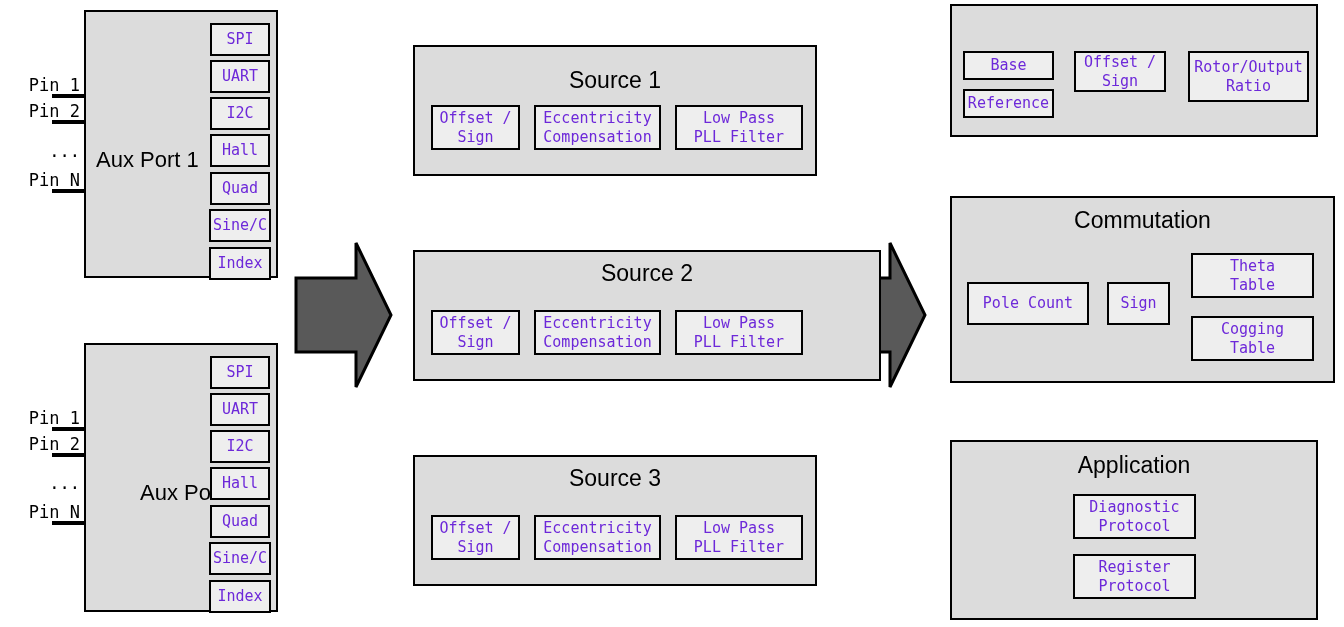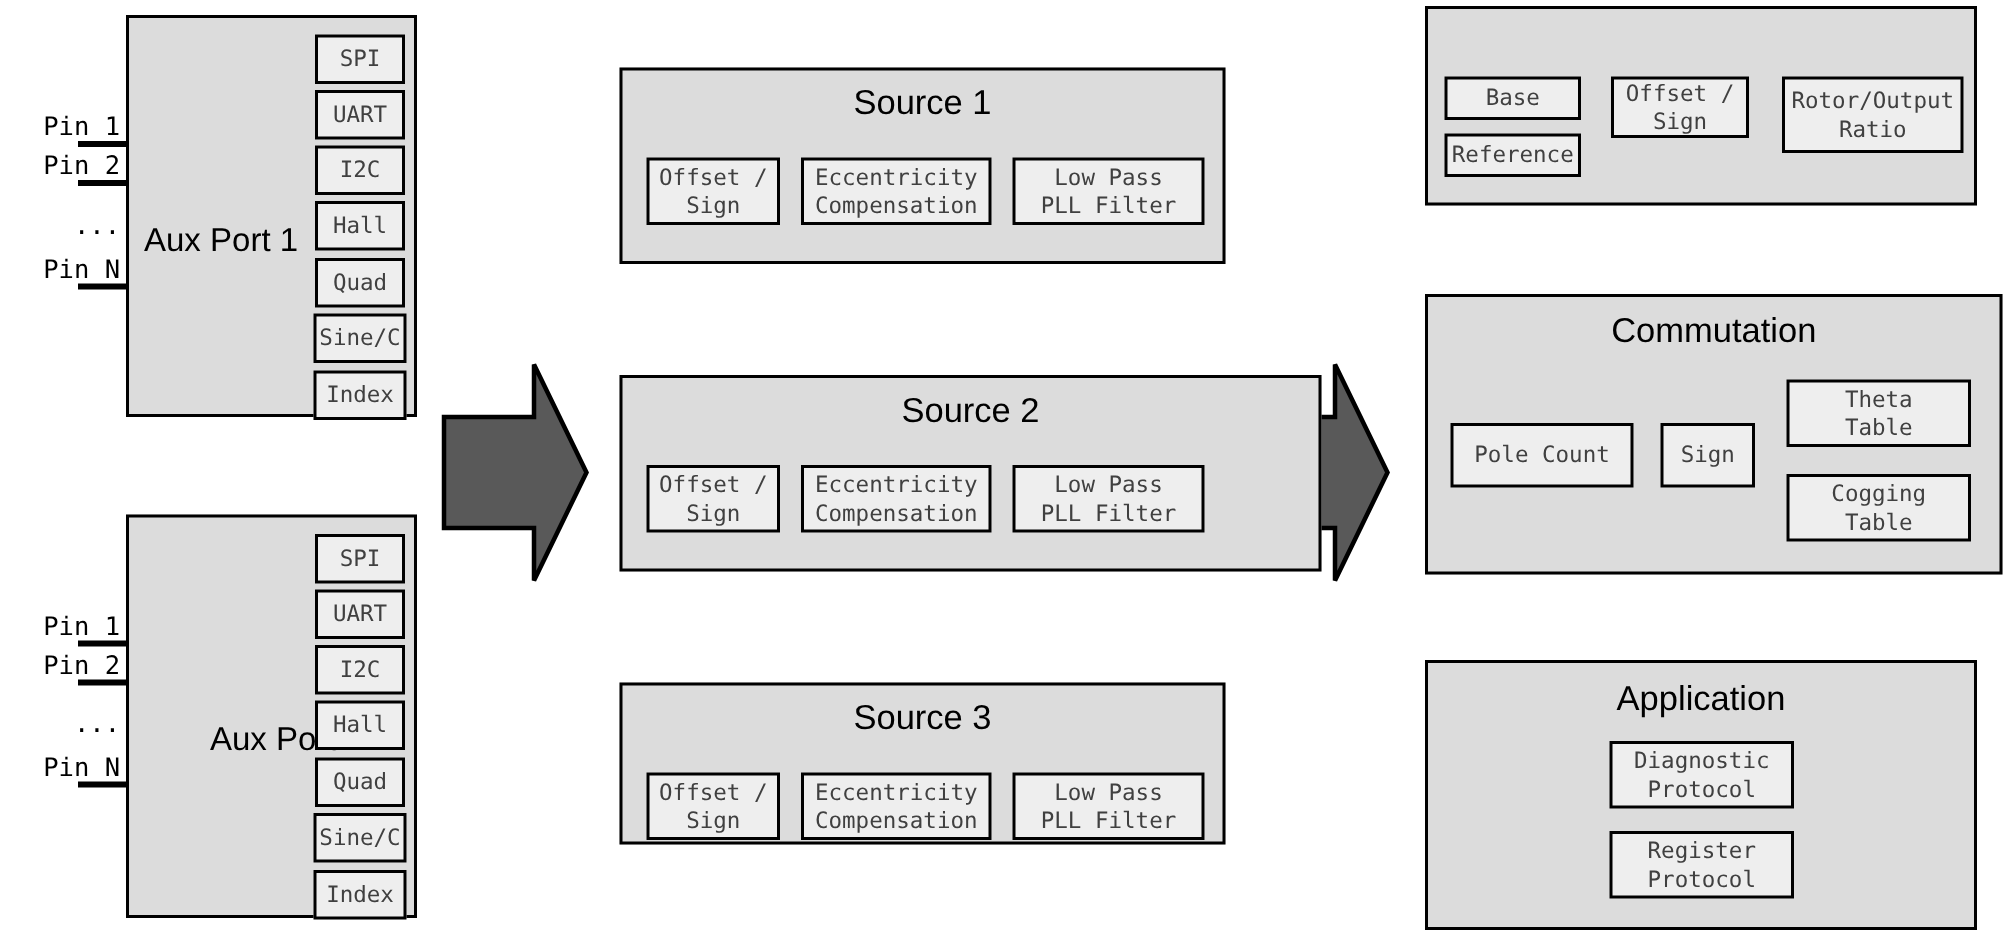--- a/index.html
+++ b/index.html
@@ -40,21 +40,21 @@
     background: #eeeeee;
     border: 2px solid #000000;
     box-sizing: border-box;
     display: flex;
     align-items: center;
     justify-content: center;
     text-align: center;
     font-family: "DejaVu Sans Mono", "Liberation Mono", monospace;
     font-size: 15px;
     line-height: 19px;
-    color: #404040;
+    color: #6d28d9;
     white-space: pre-line;
   }
 
   
   .auxport .portname {
     position: absolute;
     font-family: "Liberation Sans", sans-serif;
     font-size: 22px;
     color: #000000;
     white-space: nowrap;
@@ -142,40 +142,40 @@
     </svg>
   </div>
 
   <div class="arrow" style="left:828px; top:240px; width:100px; height:150px;">
     <svg width="100" height="150" viewBox="0 0 100 150">
       <polygon points="2,38 62,38 62,3 97,75 62,147 62,112 2,112" fill="#595959" stroke="#000000" stroke-width="3" stroke-linejoin="miter"></polygon>
     </svg>
   </div>
 
   <div class="panel" style="left:413px; top:45px; width:404px; height:131px;">
-    <div class="panel-title" style="top:8px;">Source 1</div>
+    <div class="panel-title" style="top:20px;">Source 1</div>
     <div class="chip" style="left:16px; top:58px; width:89px; height:45px;">Offset /
 Sign</div>
     <div class="chip" style="left:119px; top:58px; width:127px; height:45px;">Eccentricity
 Compensation</div>
     <div class="chip" style="left:260px; top:58px; width:128px; height:45px;">Low Pass
 PLL Filter</div>
   </div>
 
   <div class="panel" style="left:413px; top:250px; width:468px; height:131px;">
     <div class="panel-title" style="top:8px;">Source 2</div>
     <div class="chip" style="left:16px; top:58px; width:89px; height:45px;">Offset /
 Sign</div>
     <div class="chip" style="left:119px; top:58px; width:127px; height:45px;">Eccentricity
 Compensation</div>
     <div class="chip" style="left:260px; top:58px; width:128px; height:45px;">Low Pass
 PLL Filter</div>
   </div>
 
-  <div class="panel" style="left:413px; top:455px; width:404px; height:108px;">
+  <div class="panel" style="left:413px; top:455px; width:404px; height:131px;">
     <div class="panel-title" style="top:8px;">Source 3</div>
     <div class="chip" style="left:16px; top:58px; width:89px; height:45px;">Offset /
 Sign</div>
     <div class="chip" style="left:119px; top:58px; width:127px; height:45px;">Eccentricity
 Compensation</div>
     <div class="chip" style="left:260px; top:58px; width:128px; height:45px;">Low Pass
 PLL Filter</div>
   </div>
 
   <div class="panel" style="left:950px; top:4px; width:368px; height:133px;">

